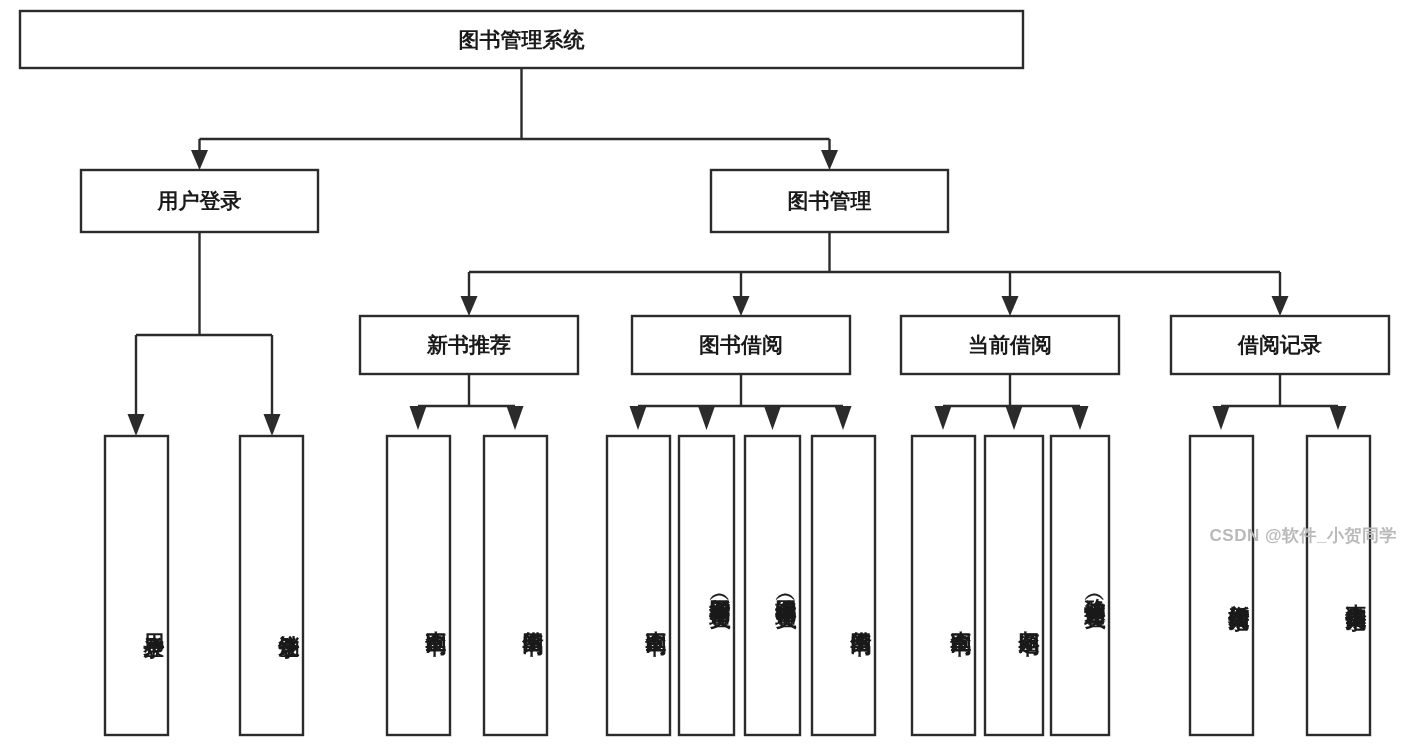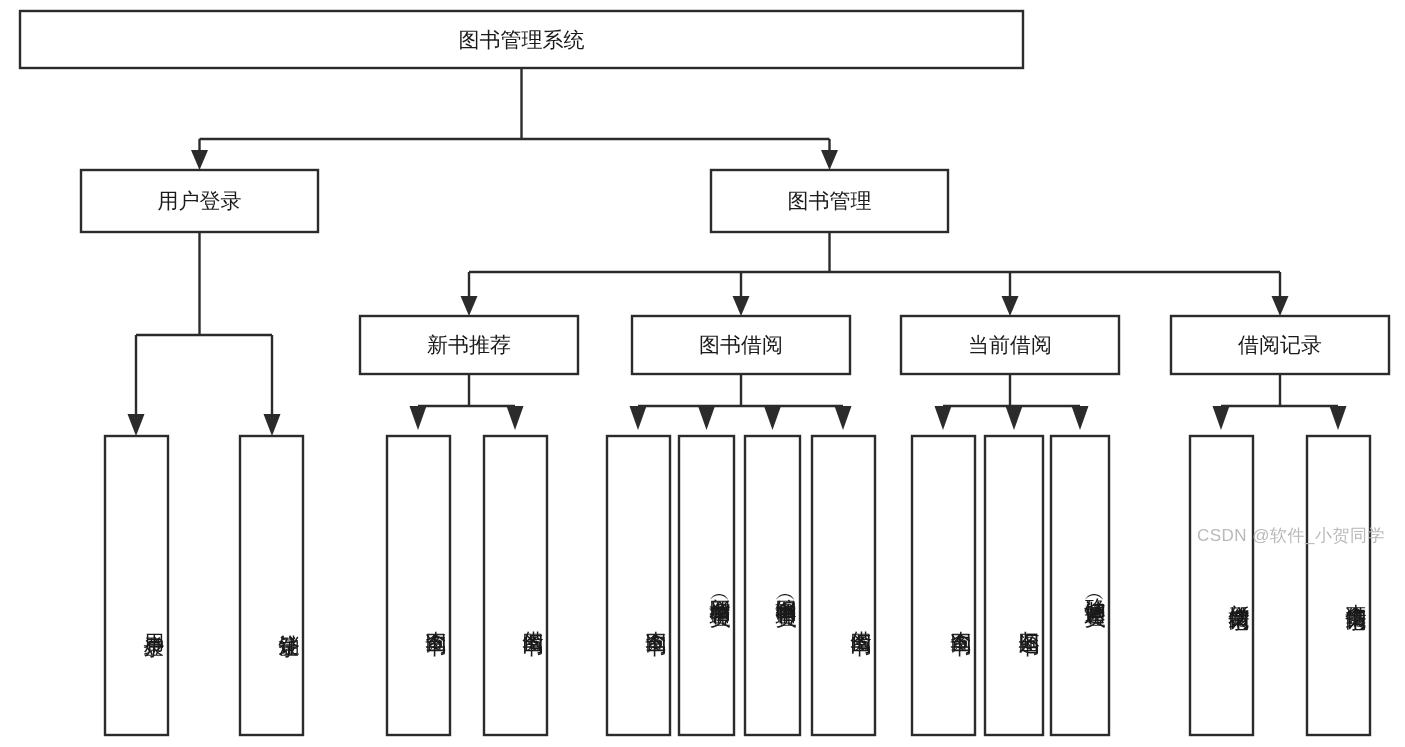--- a/index.html
+++ b/index.html
@@ -11,20 +11,21 @@
     width: 1405px;
     height: 747px;
     font-family: "Liberation Sans", sans-serif;
     overflow: hidden;
   }
   #diagram-root {
     position: relative;
     width: 1405px;
     height: 553px;
     background: #ffffff;
+    font-weight: bold;
   }
   svg#flow-svg {
     position: absolute;
     left: 0;
     top: 0;
     width: 1405px;
     height: 747px;
     display: block;
   }
   .node-box {
@@ -58,21 +59,21 @@
     color: #1a1a1a;
     letter-spacing: 1.5px;
     white-space: nowrap;
     display: flex;
     align-items: flex-start;
     justify-content: center;
     pointer-events: none;
   }
   #watermark {
     position: absolute;
-    right: 20px;
+    right: 8px;
     bottom: 6px;
     font-family: "Liberation Sans", sans-serif;
     font-size: 17px;
     color: #b9b9b9;
     letter-spacing: 0.5px;
     white-space: nowrap;
   }
 </style>
 </head>
 <body>

